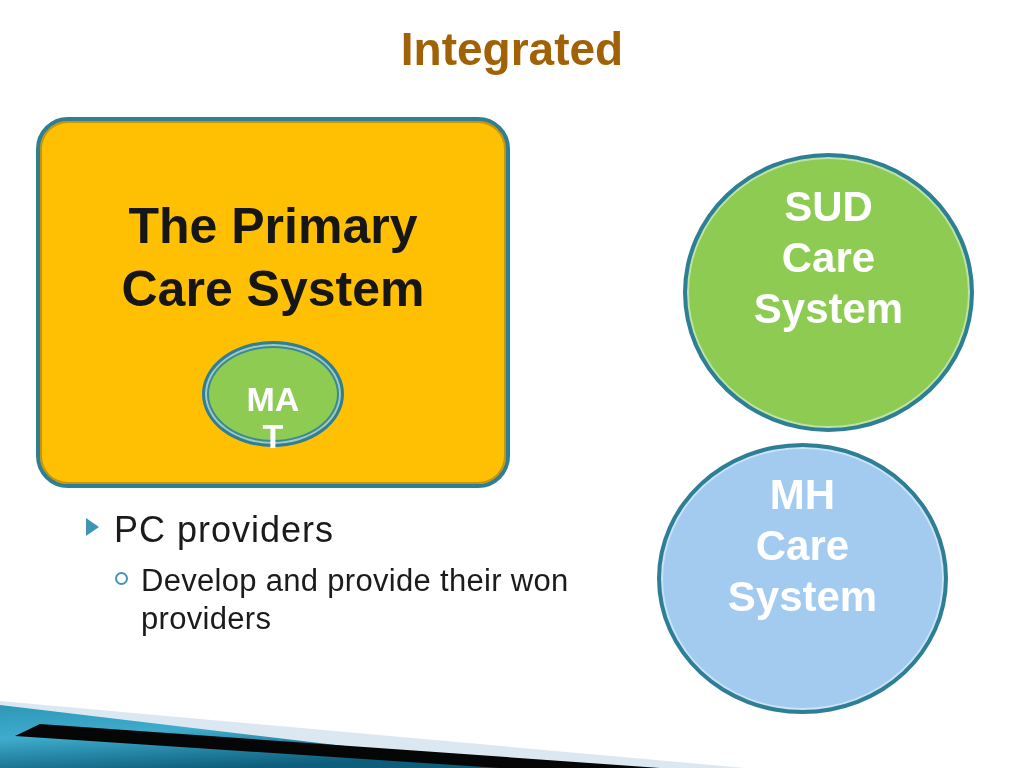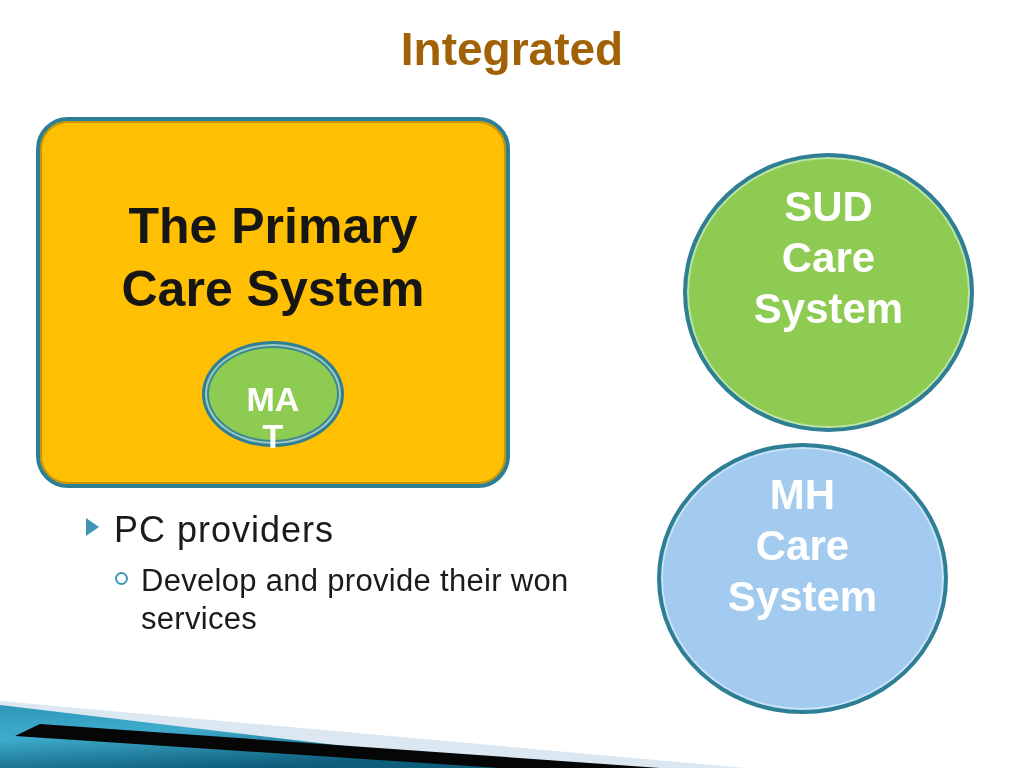--- a/index.html
+++ b/index.html
@@ -167,21 +167,21 @@
 System</div>
   </div>
 
   <div class="bullets">
     <div class="bullet-row">
       <span class="triangle-bullet"></span>
       <span class="bullet-text">PC providers</span>
     </div>
     <div class="sub-row">
       <span class="ring-bullet"></span>
-      <span class="sub-text">Develop and provide their won services</span>
+      <span class="sub-text">Develop and provide their won providers</span>
     </div>
   </div>
 
   <svg class="swoosh" viewBox="0 0 1024 768" xmlns="http://www.w3.org/2000/svg" aria-hidden="true">
     <defs>
       <linearGradient id="tealGrad" x1="0" y1="0" x2="0.45" y2="1">
         <stop offset="0" stop-color="#2E97B8"></stop>
         <stop offset="0.45" stop-color="#3FACCD"></stop>
         <stop offset="1" stop-color="#0D5D7B"></stop>
       </linearGradient>

